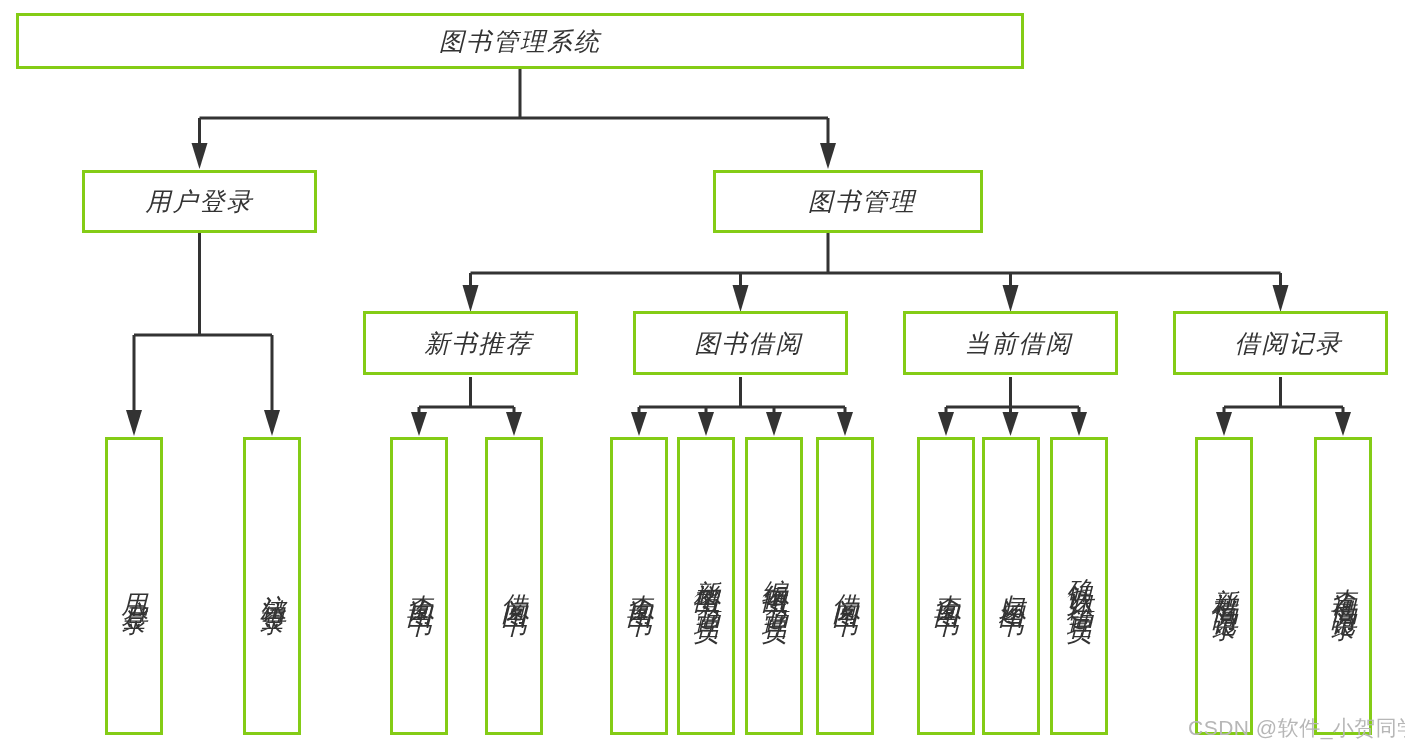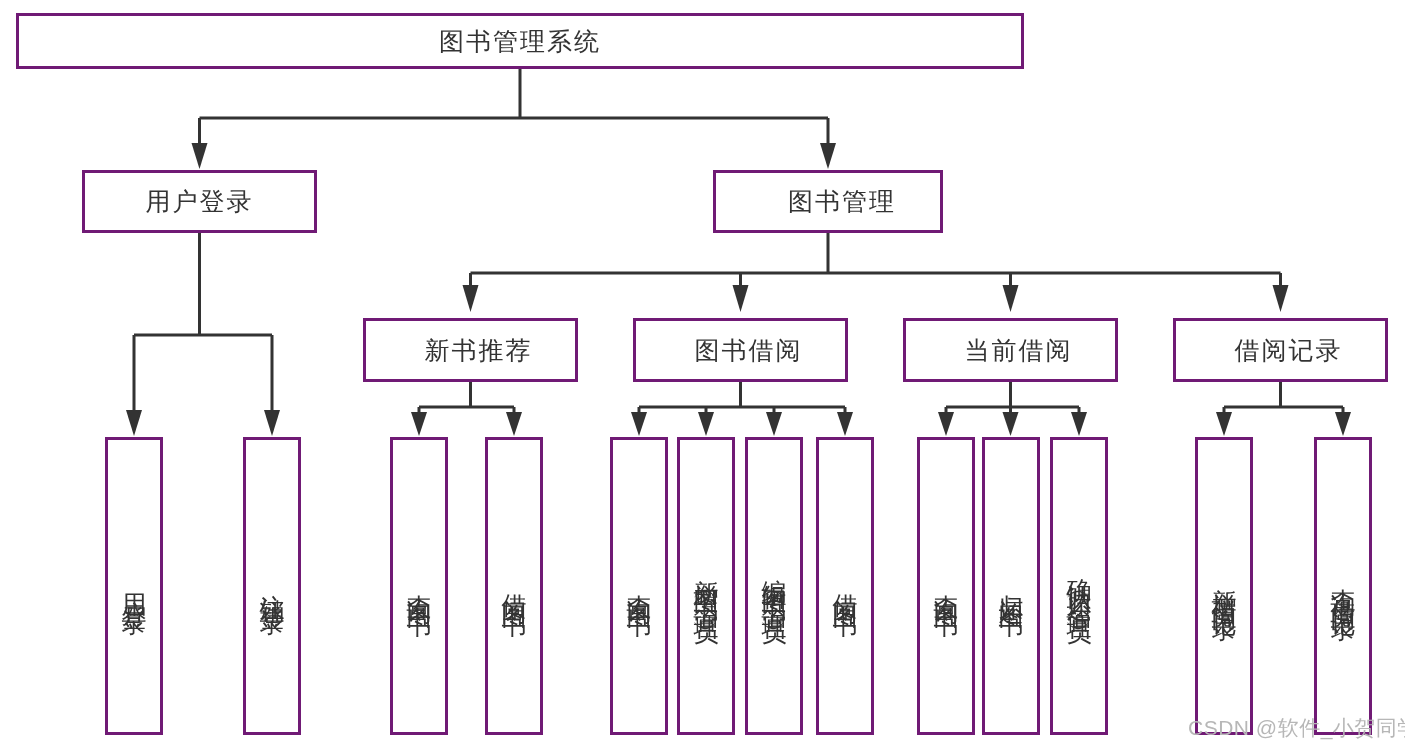--- a/index.html
+++ b/index.html
@@ -1,27 +1,27 @@
 <!DOCTYPE html>
 <html><head>
 <meta charset="utf-8">
 <style>
   html,body{margin:0;padding:0;background:#fff;}
   body{width:1405px;height:747px;font-family:"Liberation Sans",sans-serif;}
   .stage{position:relative;width:1405px;height:747px;background:#ffffff;overflow:hidden;}
   .wires{position:absolute;left:0;top:0;width:1405px;height:747px;}
   .wires path{stroke:#333333;stroke-width:3;fill:none;}
   .wires polygon{fill:#333333;stroke:none;}
-  .node{position:absolute;box-sizing:border-box;border:3px solid #701a75;background:#ffffff;
-        display:flex;align-items:center;justify-content:center;color:#333333;}
+  .node{position:absolute;box-sizing:border-box;border:3px solid #84cc16;background:#ffffff;
+        display:flex;align-items:center;justify-content:center;color:#333333;font-style:italic;}
   .h-node{font-size:25px;letter-spacing:2px;white-space:nowrap;}
   .root-node{left:16px;top:13px;width:1008px;height:56px;}
   .l2-a{left:82px;top:170px;width:235px;height:63px;}
-  .l2-b{left:713px;top:170px;width:230px;height:63px;padding-left:28px;}
-  .l3{top:318px;width:215px;height:64px;padding-left:16px;}
+  .l2-b{left:713px;top:170px;width:270px;height:63px;padding-left:28px;}
+  .l3{top:311px;width:215px;height:64px;padding-left:16px;}
   .leaf{top:437px;width:58px;height:298px;}
   .leaf span{writing-mode:vertical-lr;text-orientation:mixed;font-size:25px;letter-spacing:6px;
              line-height:1;white-space:nowrap;}
   .watermark{position:absolute;left:1188px;top:714px;font-size:21px;letter-spacing:0.5px;
              color:#b7b7b7;white-space:nowrap;}
 </style>
 </head>
 <body>
 
 <div class="stage">

